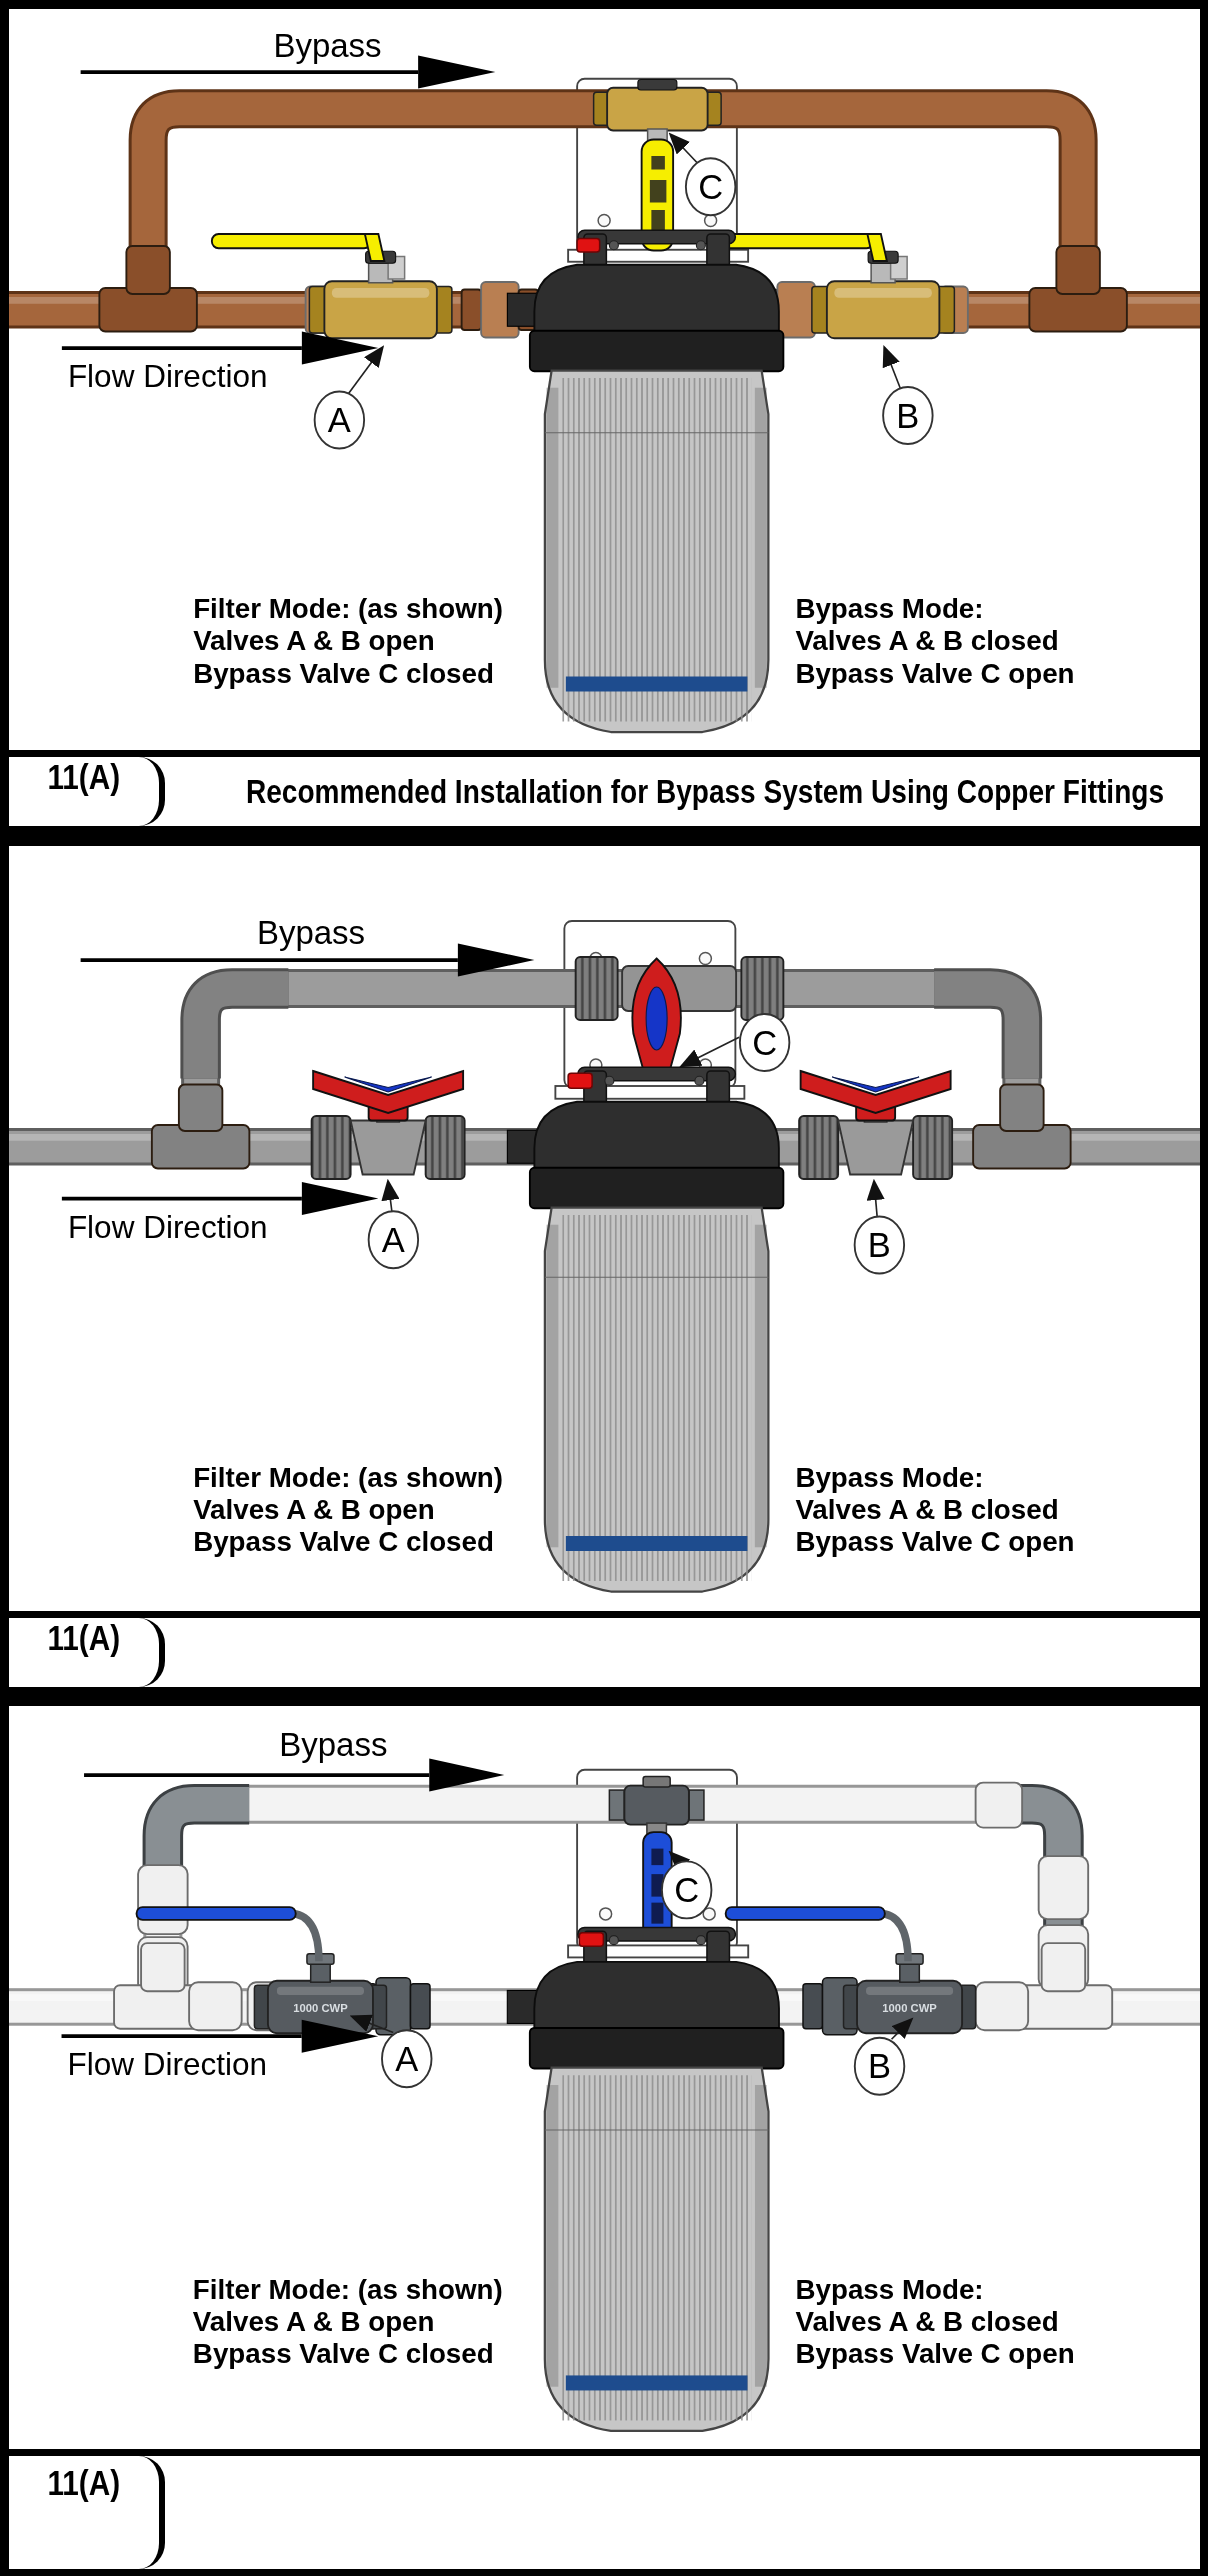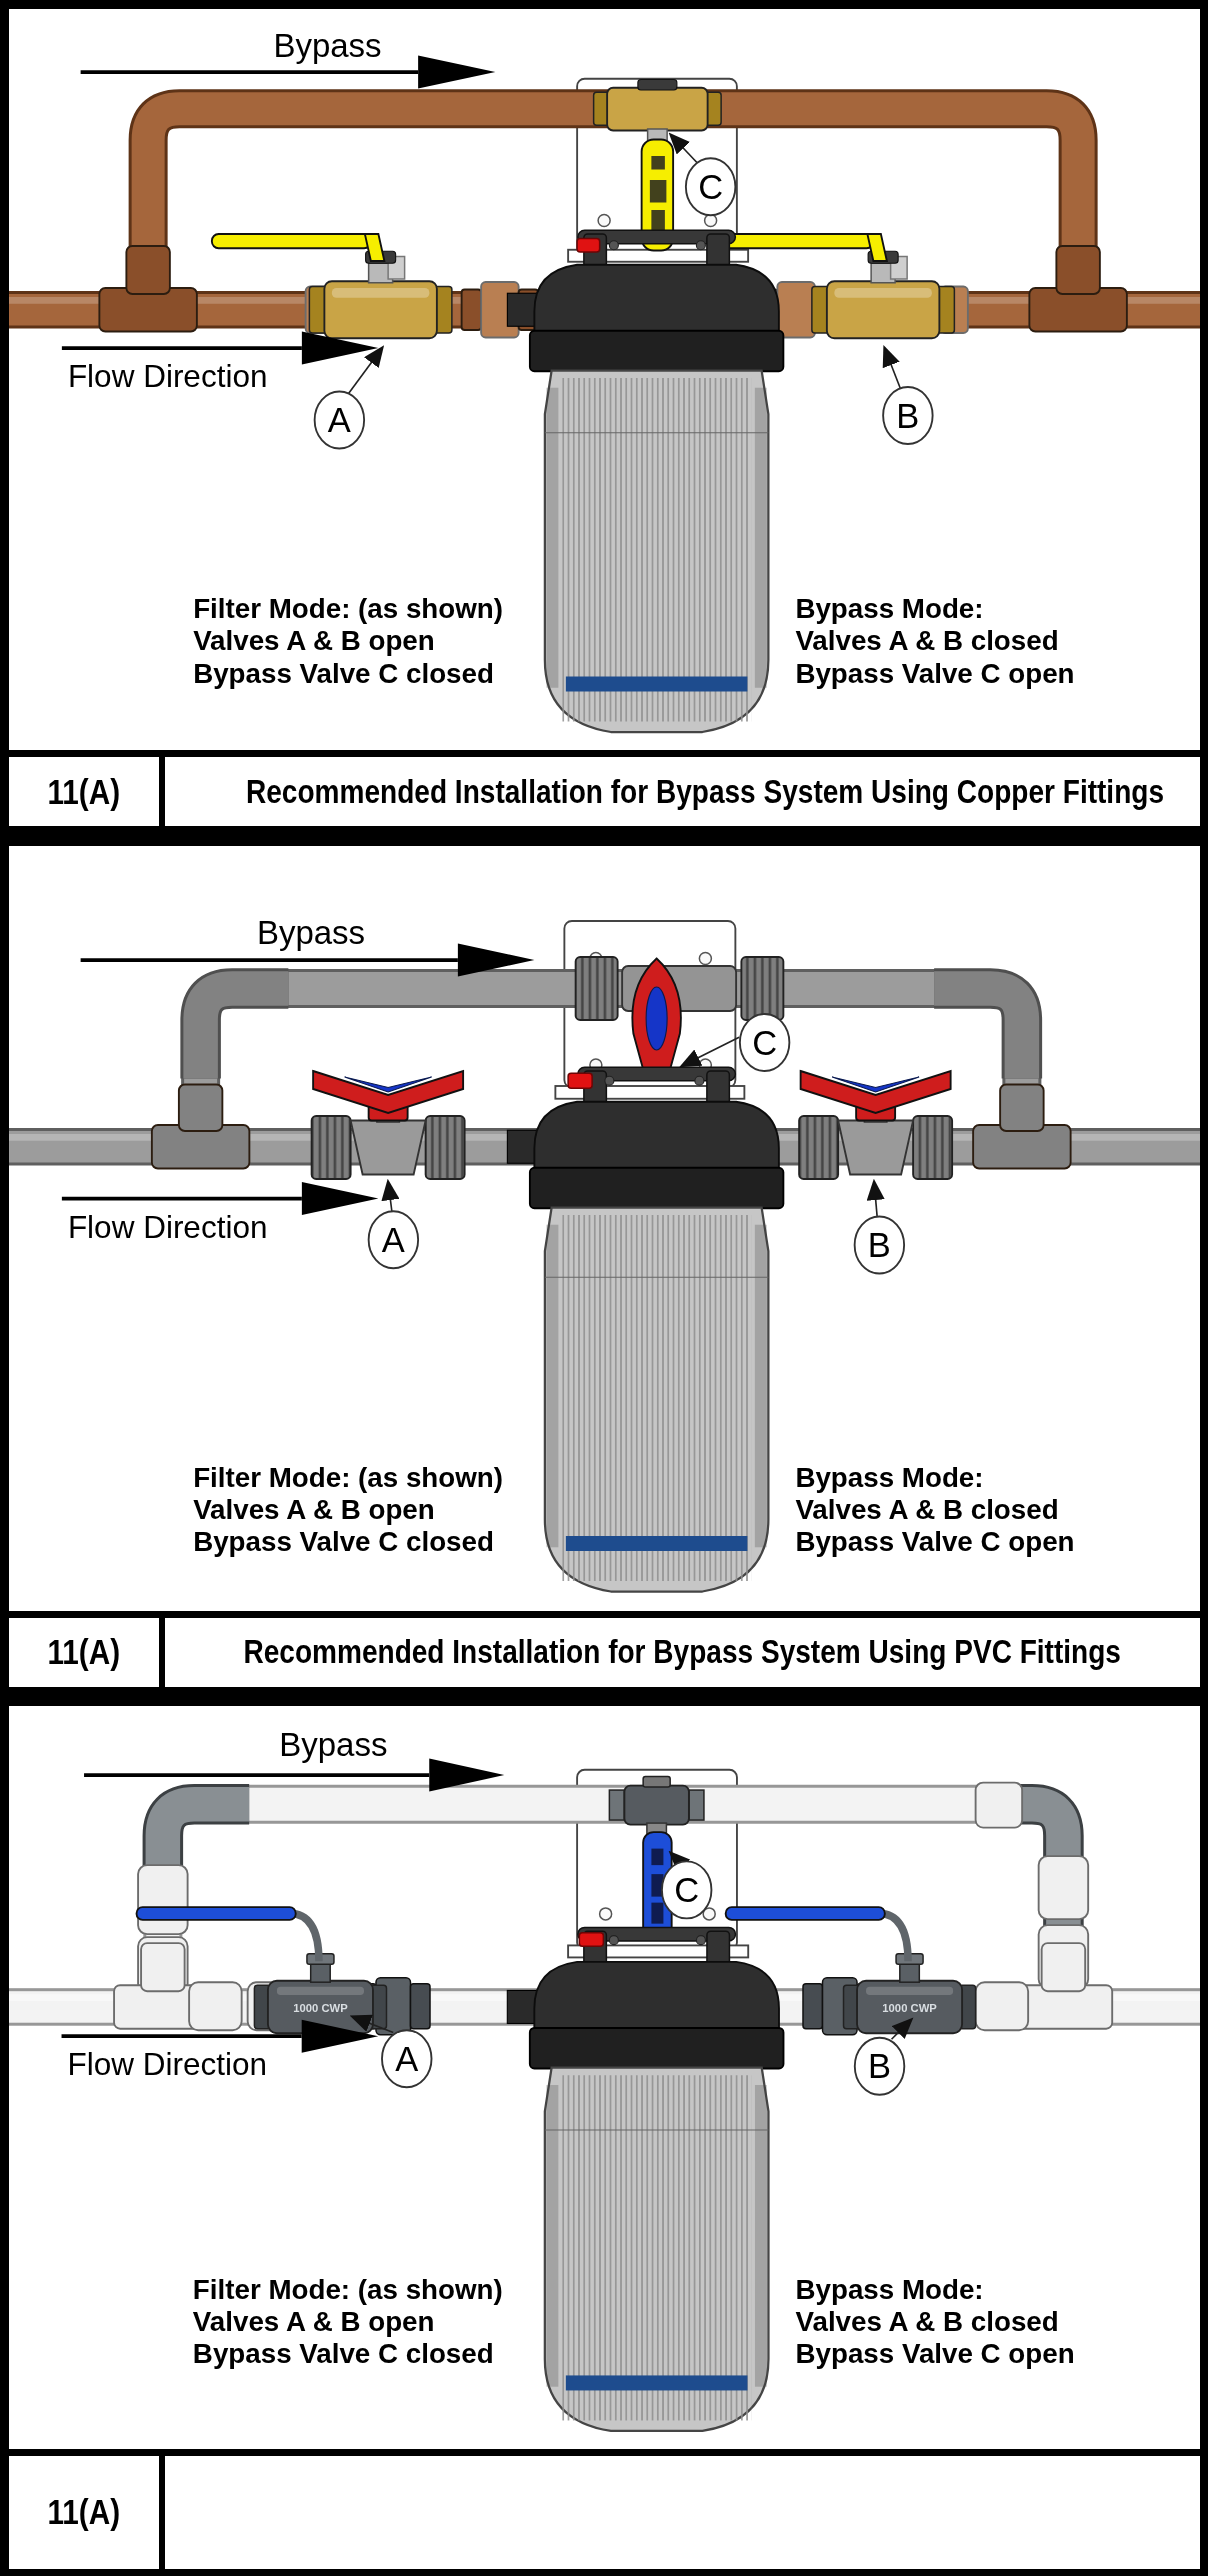--- a/index.html
+++ b/index.html
@@ -28,21 +28,21 @@
   .cap2{fill:#202020;stroke:#000;stroke-width:2.5;}
   .port{fill:#2a2a2a;stroke:#000;stroke-width:1.5;}
   .button{fill:var(--button);stroke:#6d0505;stroke-width:2;}
   .sump{fill:#c6c6c6;stroke:#454545;stroke-width:3;}
   .blue-band{fill:var(--blue);stroke:none;}
   .leader{stroke:#222;stroke-width:2.2;fill:none;}
   .badge-circle{fill:#fff;stroke:#333;stroke-width:2.5;}
   .badge-letter{font-size:46px;text-anchor:middle;}
   .stamp{font-size:15px;fill:#d8dde1;text-anchor:middle;font-weight:bold;}
   .caption{display:flex;border-top:7.5px solid #000;align-items:stretch;background:#fff;}
-  .cap-fig{width:150px;min-width:150px;border-right:6.8px solid #000;display:flex;align-items:center;justify-content:center;}
+  .cap-fig{width:150px;min-width:150px;border-right:6.8px solid #000;display:flex;justify-content:center;border-radius:26px;}
   .cap-main{flex:1;display:flex;flex-direction:column;align-items:center;justify-content:center;}
   .cap-txt{font-weight:bold;font-size:33px;display:inline-block;transform:scaleX(.85);white-space:nowrap;}
   .cap-fig .cap-txt{font-size:35px;}
   .h1cap{height:69px;} .h2cap{height:69px;} .h3cap{height:113px;}
   .h3cap .cap-txt{line-height:1.55;}
 </style>
 </head>
 <body>
 
 <div class="sheet">
@@ -341,23 +341,20 @@
         <line class="leader" x1="973" y1="255" x2="897" y2="293" marker-end="url(#m2)"></line>
         <ellipse class="badge-circle" cx="1007" cy="262" rx="33" ry="38"></ellipse>
         <text class="badge-letter" x="1007" y="278">C</text>
       </g>
     </svg>
 
     <div class="caption h2cap">
       <div class="cap-fig">
           <span class="cap-txt">11(A)</span>
         </div>
-      <div class="cap-main">
-          <span class="cap-txt">Recommended Installation for Bypass System Using PVC Fittings</span>
-        </div>
     </div>
   </div>
 
   <div class="panel" style="--pipe: #f3f3f3; --pipe-dark: #979797; --fitting: #898f93; --fitting2: #f0f0f0; --valve: #565b60; --valve2: #41464a; --handle: #1d4ed8; --accent: #1d4ed8;">
     <svg class="diagram" width="1191" height="743" viewBox="0 0 1587 990">
       <defs>
         <pattern id="hatch3" width="7" height="14" patternUnits="userSpaceOnUse">
           <line x1="3.5" y1="0" x2="3.5" y2="14" stroke="#8f8f8f" stroke-width="2"></line>
         </pattern>
         <marker id="m3" markerWidth="13" markerHeight="11" refX="11" refY="5.5" orient="auto">

